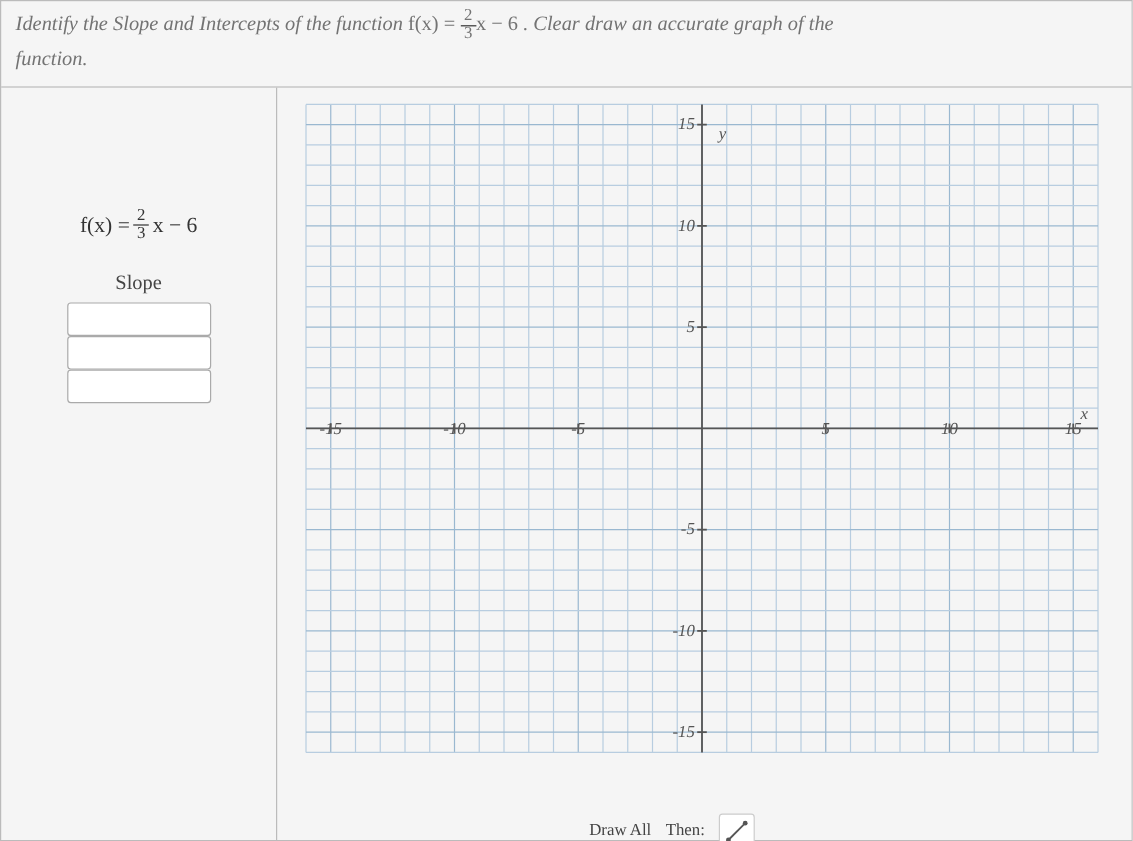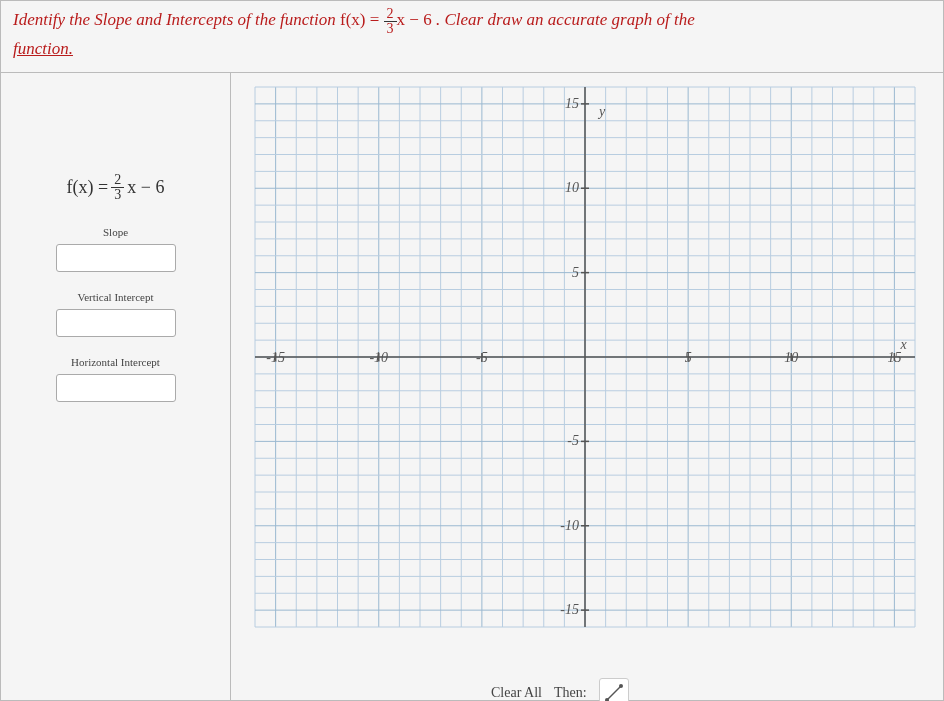--- a/index.html
+++ b/index.html
@@ -15,28 +15,28 @@
       background: #f5f5f5;
       border: 1px solid #bbb;
       width: 100%;
       height: 100%;
     }
     .header {
       padding: 6px 12px 10px;
       border-bottom: 1px solid #bbb;
       font-style: italic;
       font-size: 17px;
-      color: #b91c1c;
+      color: #737373;
       line-height: 1.5;
     }
     .header .math {
       font-style: normal;
       font-family: 'Times New Roman', serif;
     }
-    .header .underline { text-decoration: underline; }
+    .header .underline { }
     .content {
       display: flex;
       height: calc(100% - 60px);
     }
     .left-panel {
       width: 230px;
       border-right: 1px solid #bbb;
       padding: 100px 10px 10px;
       text-align: center;
       color: #333;
@@ -54,24 +54,24 @@
       display: inline-flex;
       flex-direction: column;
       align-items: center;
       font-size: 14px;
       vertical-align: middle;
       line-height: 1;
     }
     .frac .num { border-bottom: 1px solid #333; padding: 0 3px; }
     .frac .den { padding: 0 3px; }
     .label {
-      font-size: 11px;
+      font-size: 17px;
       color: #444;
       margin-bottom: 6px;
-      margin-top: 19px;
+      margin-top: 0;
     }
     .input-box {
       width: 120px;
       height: 28px;
       border: 1px solid #aaa;
       border-radius: 3px;
       background: #fff;
       margin: 0 auto;
       display: block;
       padding: 4px;
@@ -143,24 +143,22 @@
         <span class="frac">
             <span class="num">2</span>
             <span class="den">3</span>
           </span>
         <span>x − 6</span>
       </div>
 
       <div class="label">Slope</div>
       <input class="input-box" value="" style="">
 
-      <div class="label">Vertical Intercept</div>
       <input class="input-box" value="" style="">
 
-      <div class="label">Horizontal Intercept</div>
       <input class="input-box" value="" style="">
     </div>
 
     <div class="graph-panel">
       <svg class="graph-svg" width="700" height="590">
         <g id="grid">
             <line x1="20" x2="20" y1="550" y2="10" class="grid-line"></line>
             <line x1="40.625" x2="40.625" y1="550" y2="10" class="grid-major"></line>
             <line x1="61.25" x2="61.25" y1="550" y2="10" class="grid-line"></line>
             <line x1="81.875" x2="81.875" y1="550" y2="10" class="grid-line"></line>
@@ -255,21 +253,21 @@
             <text x="344" y="115.25" text-anchor="end" class="tick-label">10</text>
             <line y1="111.25" y2="111.25" x1="346" x2="354" class="axis-line"></line>
             <text x="344" y="30.875" text-anchor="end" class="tick-label">15</text>
             <line y1="26.875" y2="26.875" x1="346" x2="354" class="axis-line"></line>
           </g>
         <text id="ylabel" class="axis-label" x="364" y="38.875">y</text>
         <text id="xlabel" class="axis-label" x="665.375" y="272">x</text>
       </svg>
 
       <div class="controls">
-        <span>Clear All</span>
+        <span>Draw All</span>
         <span>Then:</span>
         <span class="draw-icon">
           <svg width="22" height="22">
               <circle cx="4" cy="18" r="2" fill="#555"></circle>
               <circle cx="18" cy="4" r="2" fill="#555"></circle>
               <line x1="4" y1="18" x2="18" y2="4" stroke="#555" stroke-width="1.5"></line>
             </svg>
         </span>
       </div>
     </div>

